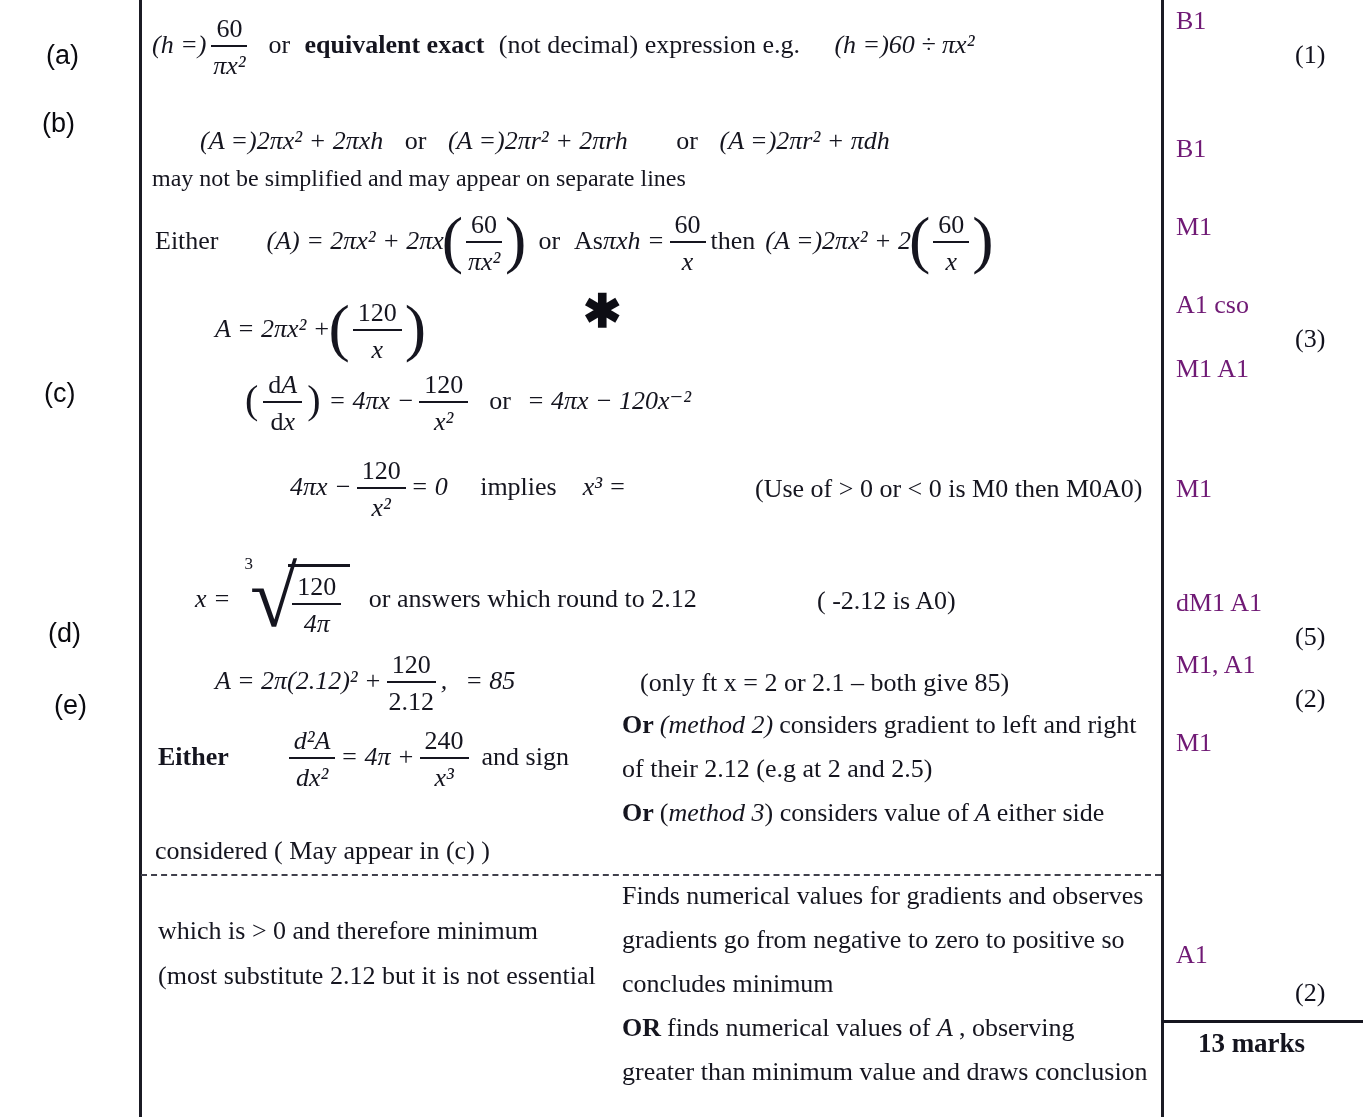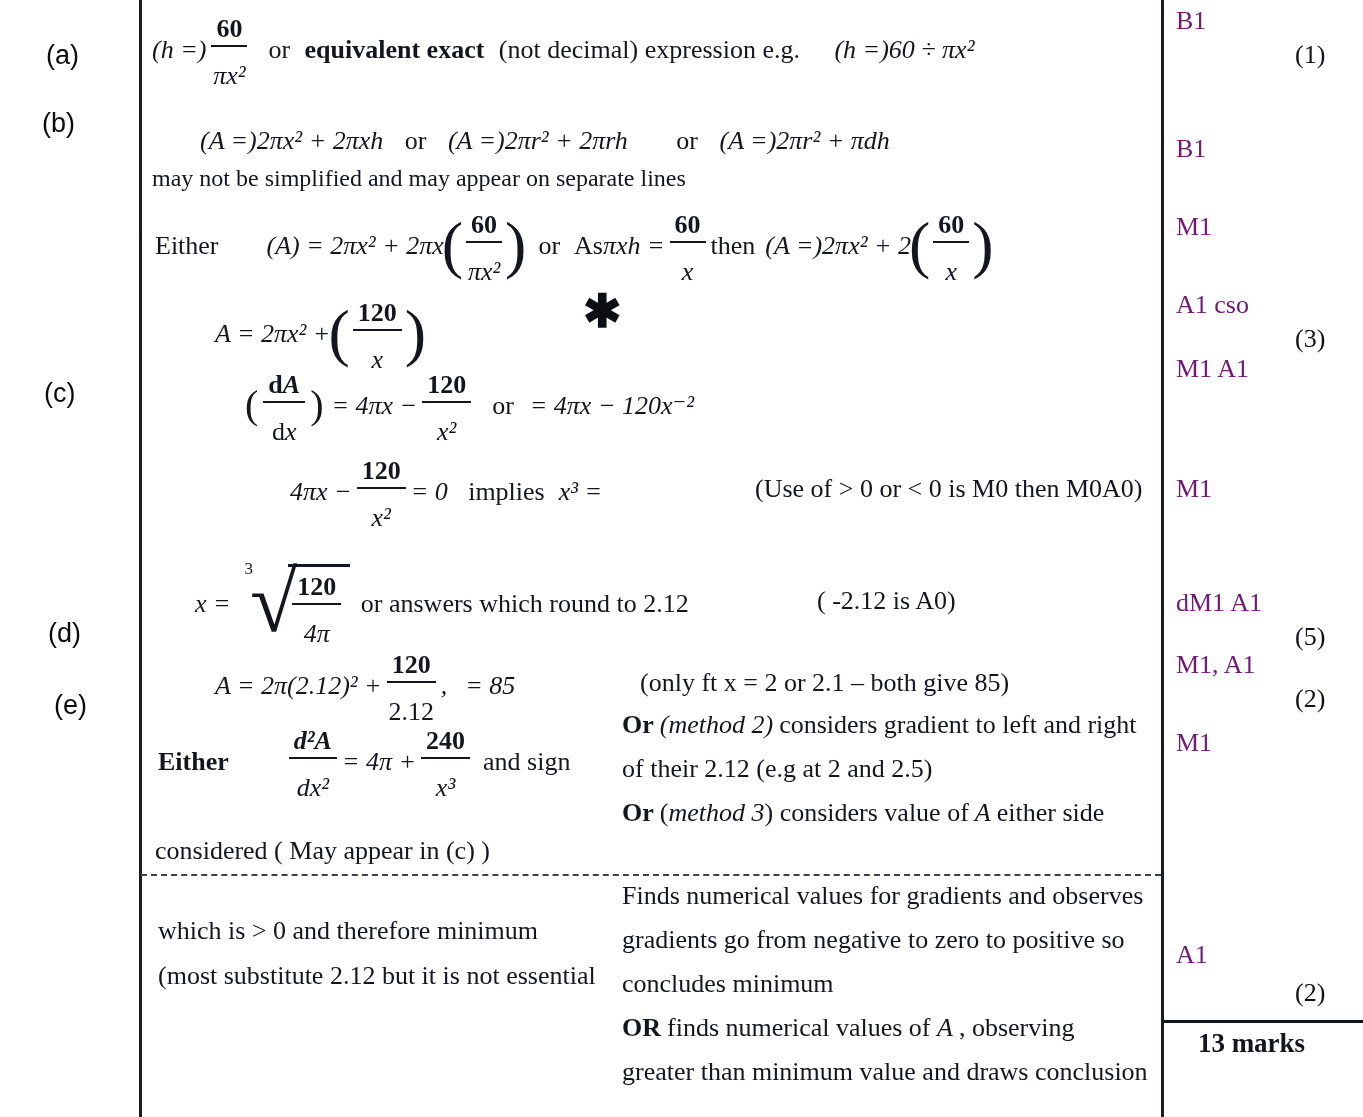--- a/index.html
+++ b/index.html
@@ -9,42 +9,42 @@
     font-size:26px; overflow:hidden;
   }
   .vline { position:absolute; top:0; height:1117px; width:3px; background:#1b1b24; }
   .plabel { position:absolute; font-family:"Liberation Sans","DejaVu Sans",sans-serif; font-size:27px; color:#0a0a0f; }
   .row { position:absolute; white-space:nowrap; }
   .math { font-style:italic; }
   .rm { font-style:normal; }
   .b { font-weight:bold; }
   .it { font-style:italic; }
   .frac { display:inline-block; text-align:center; vertical-align:middle; line-height:1.12; margin:0 5px; }
-  .frac .num { display:block; border-bottom:2px solid #15151f; padding:0 5px 2px;font-weight:bold; }
-  .frac .den { display:block; padding-top:14px; }
+  .frac .num { display:block; border-bottom:2px solid #15151f; padding:0 5px 2px; }
+  .frac .den { display:block; padding-top:4px; }
   .bigp { font-style:normal; font-size:64px; font-weight:300; display:inline-block;
           vertical-align:middle; line-height:0; margin:0 -2px; position:relative; top:-3px; }
   .midp { font-style:normal; font-size:40px; font-weight:300; display:inline-block;
           vertical-align:middle; line-height:0; position:relative; top:-3px; }
   .rootwrap { display:inline-block; vertical-align:middle; white-space:nowrap; }
   .rootidx { font-size:17px; font-style:normal; position:relative; top:-28px; margin-right:-3px; }
   .radical { font-size:86px; font-weight:200; display:inline-block; vertical-align:middle;
              line-height:0; margin-right:-9px; position:relative; top:-4px; }
   .rooted { display:inline-block; vertical-align:middle; border-top:3px solid #15151f; padding:5px 9px 0 4px; }
   .star { position:absolute; font-size:46px; font-weight:bold; color:#0d0d14; }
   .mark { position:absolute; left:1176px; font-size:26px; color:#701a75; }
   .tally { position:absolute; left:1295px; font-size:26px; color:#10101c; }
   .dashed { position:absolute; border-top:2px dashed #40404c; height:0; }
   .hline { position:absolute; border-top:3px solid #15151f; height:0; }
   .lines44 div { line-height:44px; }
   .lines45 div { line-height:45px; }
   .totalbox { position:absolute; font-weight:bold; font-size:27px; text-align:center; }
   .note24 { font-size:24px; }
   .mr6{margin-right:6px} .mr10{margin-right:10px} .mr12{margin-right:0} .mr14{margin-right:14px}
-  .ml8{margin-left:8px} .ml12{margin-left:4px} .ml16{margin-left:16px} .ml28{margin-left:28px}
+  .ml8{margin-left:8px} .ml12{margin-left:12px} .ml16{margin-left:16px} .ml28{margin-left:28px}
 </style>
 </head>
 <body>
 
 <div class="sheet">
 
   <div class="vline" style="left:139px"></div>
   <div class="vline" style="left:1161px"></div>
 
   <div class="plabel" style="left:46px;top:40px">(a)</div>
@@ -78,21 +78,21 @@
     <span class="math">A = 2πx² +</span><span class="bigp">(</span><span class="frac"><span class="num">120</span><span class="den math">x</span></span><span class="bigp">)</span>
   </div>
   <div class="star" style="left:583px;top:284px">✱</div>
 
   <div class="row" style="left:245px;top:370px">
     <span class="midp">(</span><span class="frac"><span class="num"><span class="rm">d</span><span class="math">A</span></span><span class="den"><span class="rm">d</span><span class="math">x</span></span></span><span class="midp">)</span><span class="math ml8">= 4πx −</span><span class="frac"><span class="num">120</span><span class="den math">x²</span></span><span style="margin:0 16px">or</span><span class="math">= 4πx − 120x⁻²</span>
   </div>
 
   <div class="row" style="left:290px;top:456px">
     <span class="math">4πx −</span><span class="frac"><span class="num">120</span><span class="den math">x²</span></span><span class="math">= 0</span>
-    <span style="margin:0 14px">implies</span><span class="math">x³ =</span>
+    <span style="margin:0 26px">implies</span><span class="math">x³ =</span>
   </div>
   <div class="row" style="left:755px;top:474px">(Use of &gt; 0 or &lt; 0 is M0 then M0A0)</div>
 
   <div class="row" style="left:195px;top:564px">
     <span class="math mr14">x =</span><span class="rootwrap"><sup class="rootidx">3</sup><span class="radical">√</span><span class="rooted"><span class="frac" style="margin:0"><span class="num">120</span><span class="den math">4π</span></span></span></span>
     <span class="ml12">or answers which round to 2.12</span>
   </div>
   <div class="row" style="left:817px;top:586px">( -2.12 is A0)</div>
 
   <div class="row" style="left:215px;top:650px">

